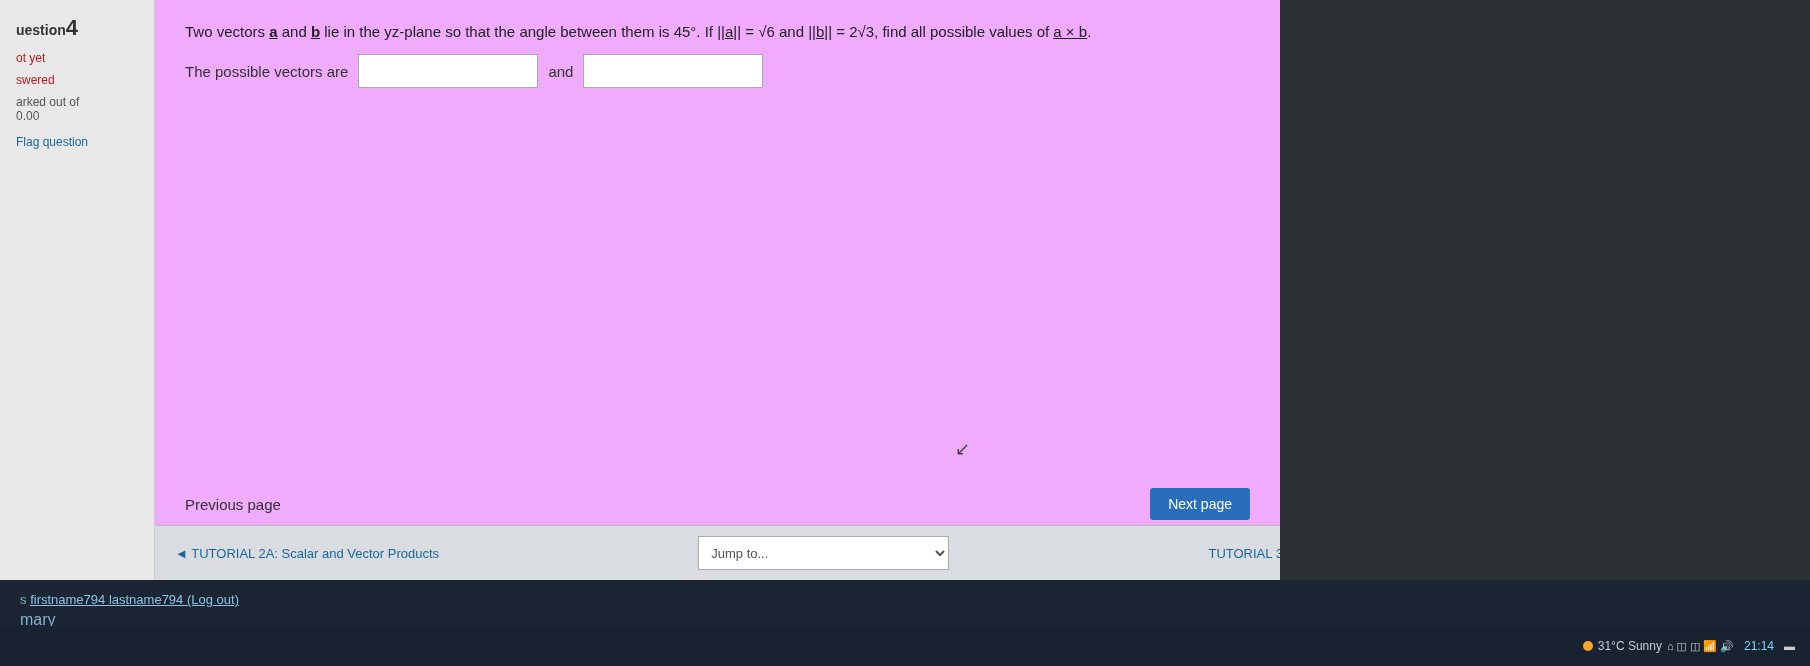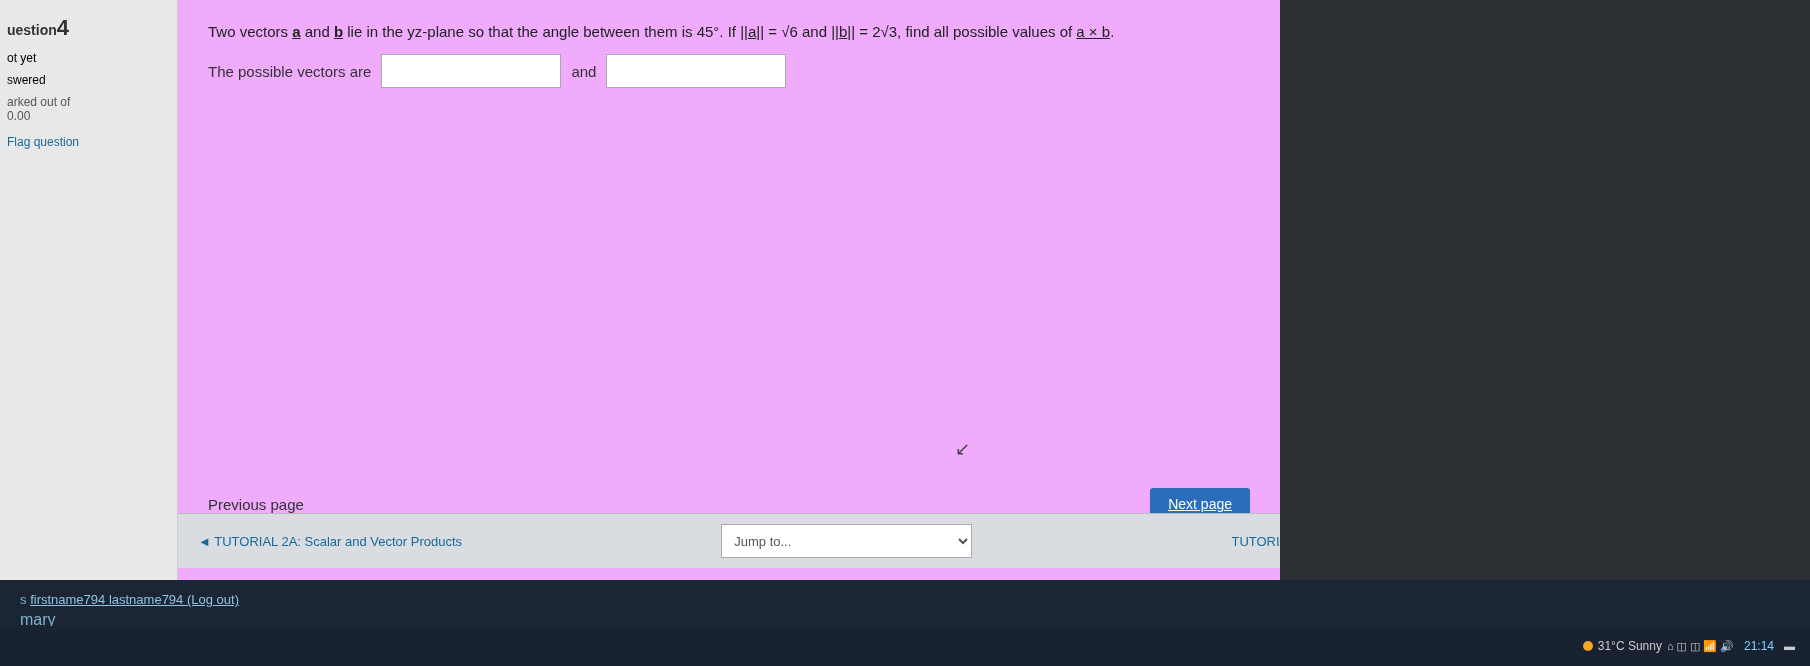--- a/index.html
+++ b/index.html
@@ -16,43 +16,43 @@
       display: flex;
       width: 1280px;
       height: 580px;
       background: #f0f0f0;
       position: absolute;
       top: 0;
       left: 0;
     }
 
     .sidebar {
-      width: 178px;
+      width: 155px;
       background: #e8e8e8;
-      padding: 15px 7px;
+      padding: 15px 16px;
       border-right: 1px solid #ccc;
       flex-shrink: 0;
     }
 
     .sidebar .question-label {
       font-size: 14px;
       font-weight: bold;
       margin-bottom: 5px;
       color: #333;
     }
 
     .sidebar .question-number {
       font-size: 22px;
       font-weight: bold;
       color: #333;
     }
 
     .sidebar .status-label {
       font-size: 12px;
-      color: #000000;
+      color: #b91c1c;
       margin-top: 8px;
     }
 
     .sidebar .marked-label {
       font-size: 12px;
       color: #555;
       margin-top: 8px;
     }
 
     .sidebar .score-label {
@@ -135,26 +135,25 @@
     }
 
     .next-page-btn {
       background: #2a6ebb;
       color: #fff;
       border: none;
       padding: 8px 18px;
       font-size: 14px;
       cursor: pointer;
       border-radius: 3px;
-      text-decoration: underline;
     }
 
     .bottom-nav {
       position: absolute;
-      bottom: 12px;
+      bottom: 0;
       left: 0;
       width: 1280px;
       height: 55px;
       background: #d9dde2;
       display: flex;
       align-items: center;
       padding: 0 20px;
       justify-content: space-between;
       border-top: 1px solid #bbb;
     }

